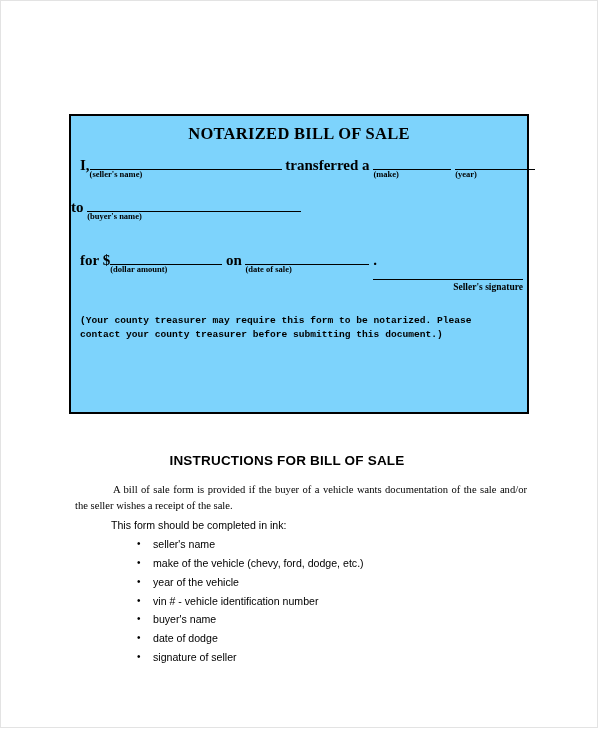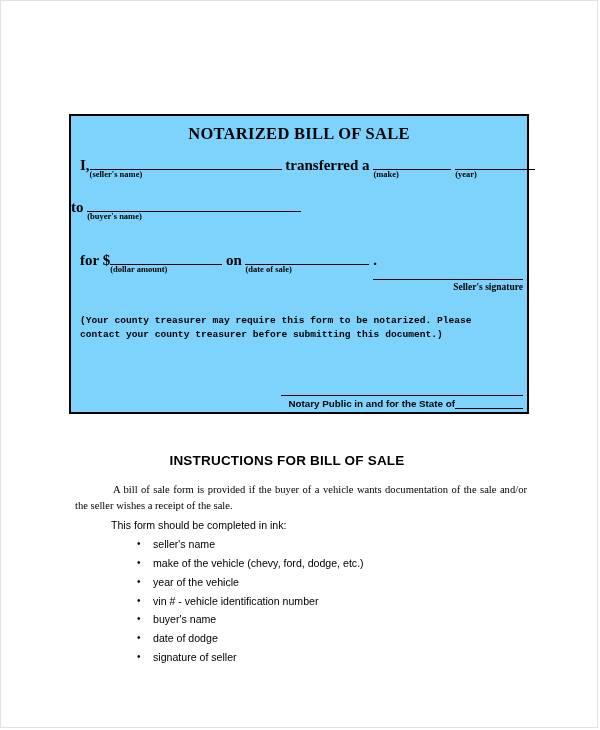--- a/index.html
+++ b/index.html
@@ -245,24 +245,20 @@
     </div>
 
     <div class="sig-wrap">
       <div class="sig-rule"></div>
       <div class="sig-cap">Seller's signature</div>
     </div>
 
     <div class="treasurer-note">(Your county treasurer may require this form to be notarized.  Please contact your county treasurer before submitting this document.)</div>
 
 
-    <div class="notary-wrap">
-      <div class="notary-rule"></div>
-      <div class="notary-text"><span>Notary Public in and for the State of</span><span class="u-state"></span></div>
-    </div>
 
   </div>
 
   <div class="instructions-title">INSTRUCTIONS FOR BILL OF SALE</div>
 
   <div class="instructions-para">A bill of sale form is provided if the buyer of a vehicle wants documentation of the sale and/or the seller wishes a receipt of the sale.</div>
 
   <div class="list-lead">This form should be completed in ink:</div>
 
   <ul class="bullet-list">

